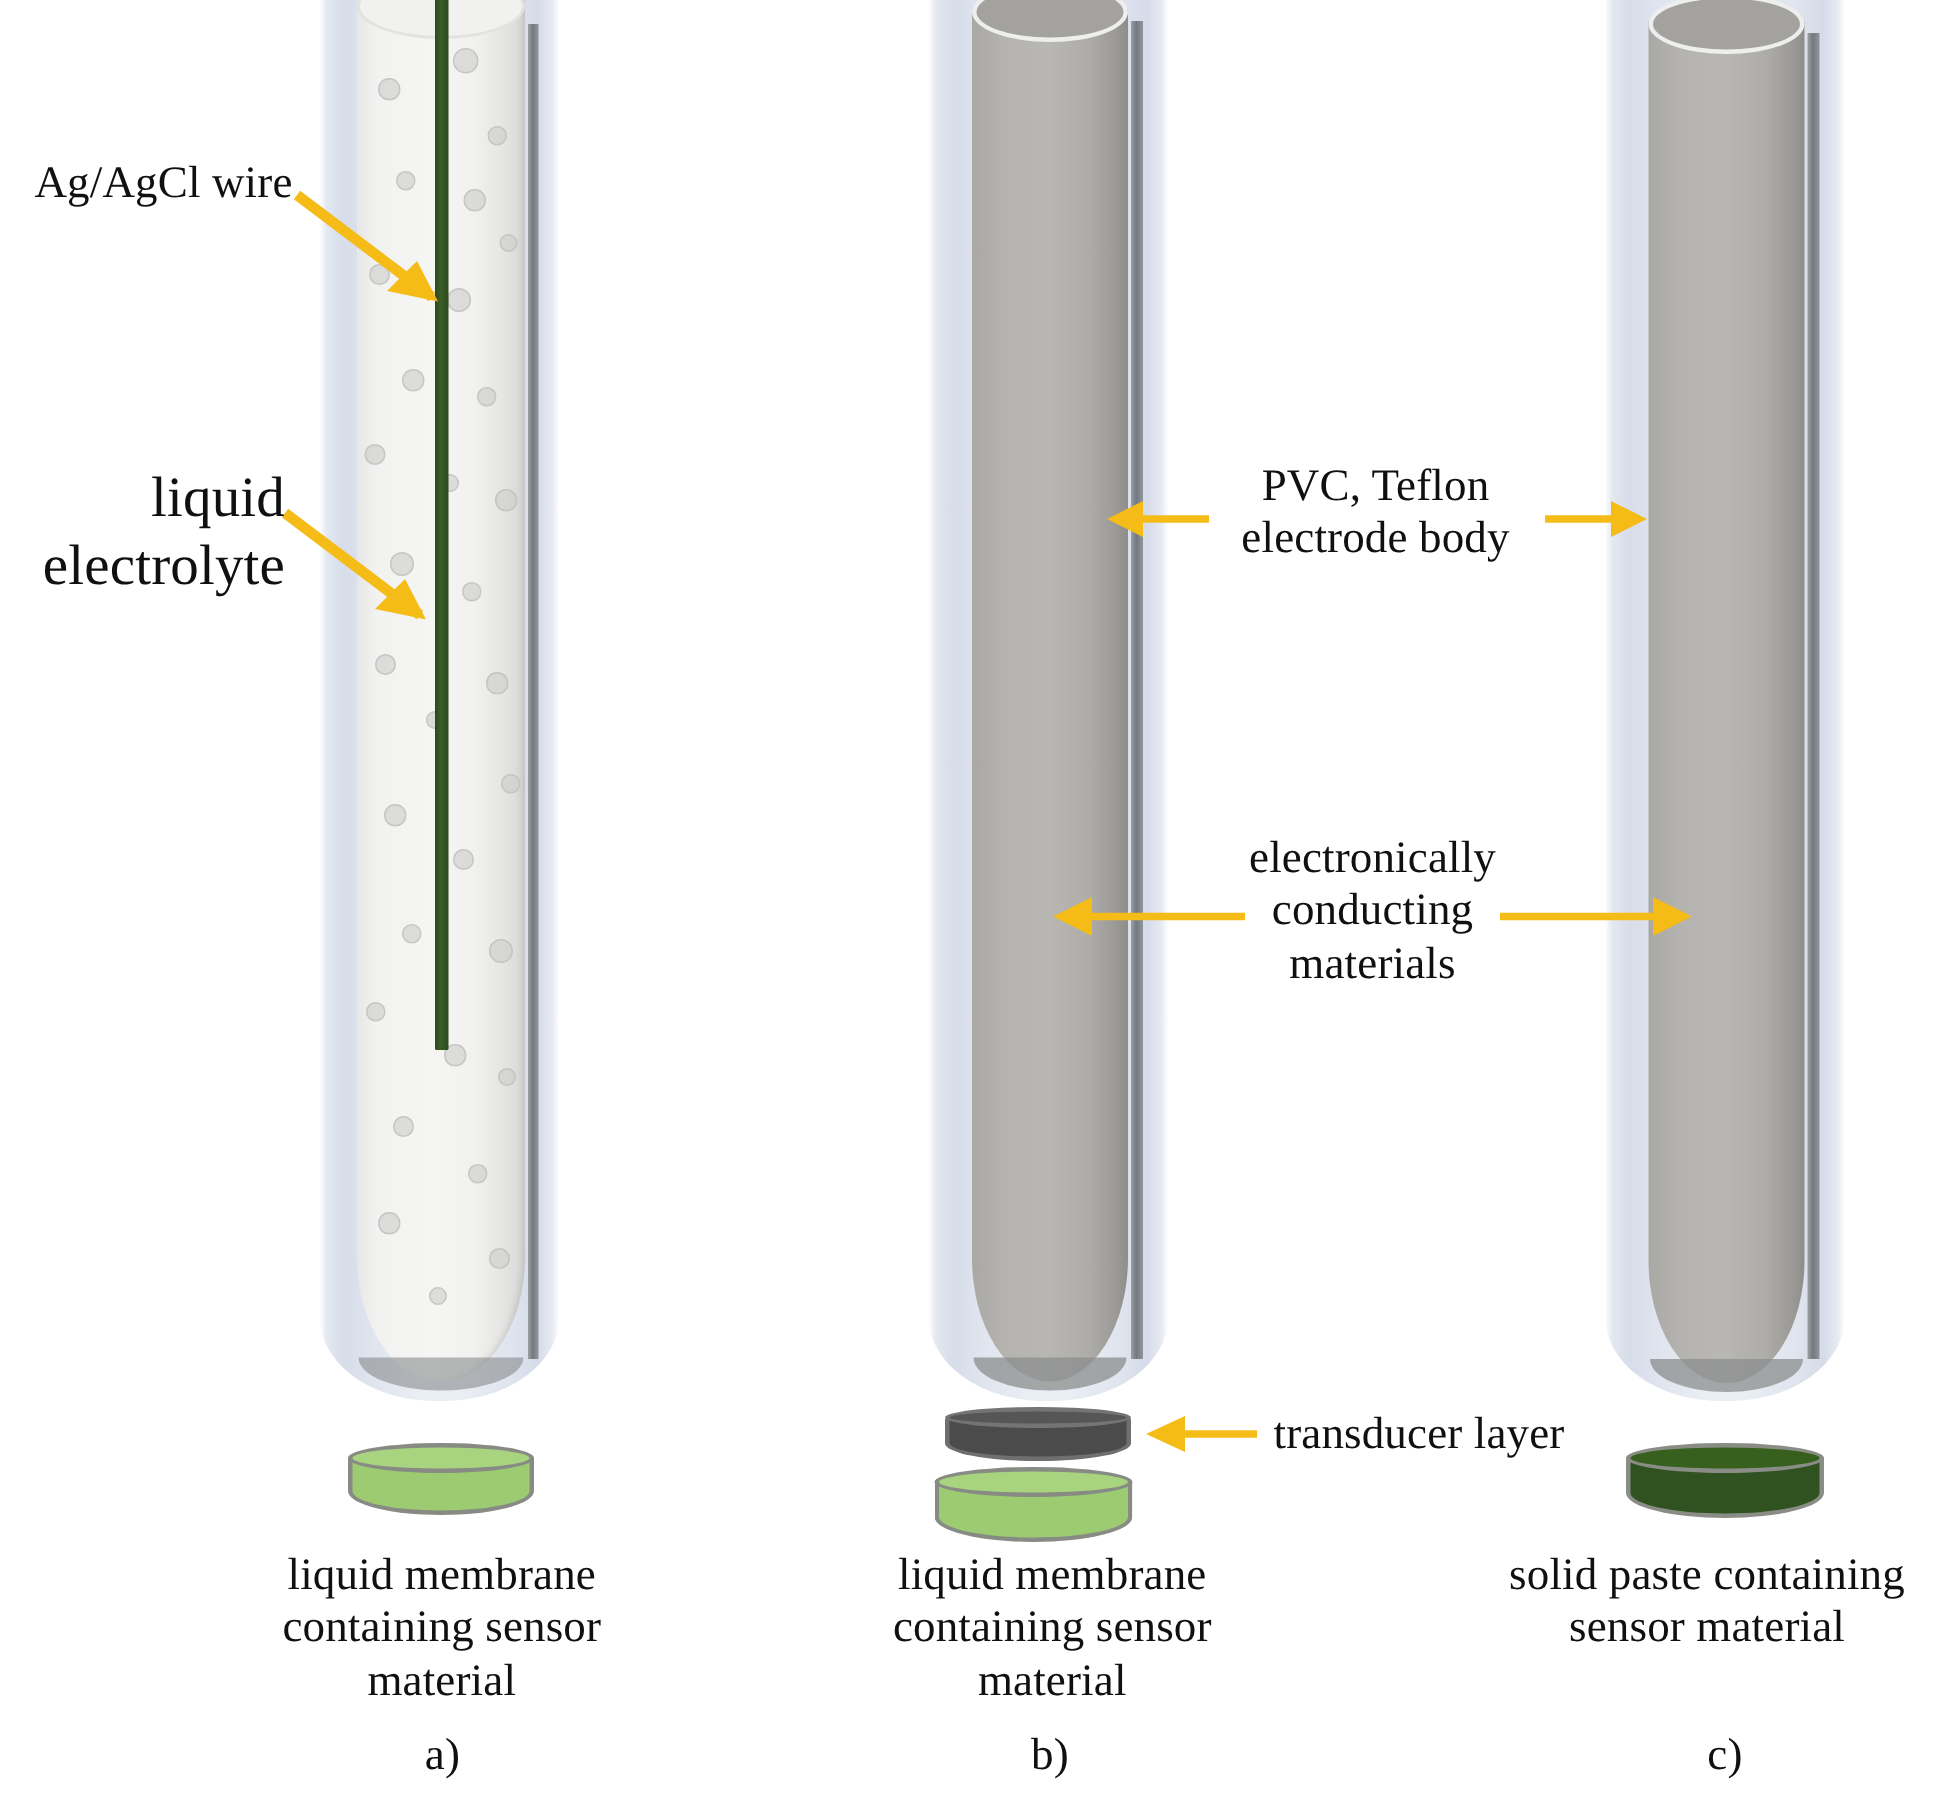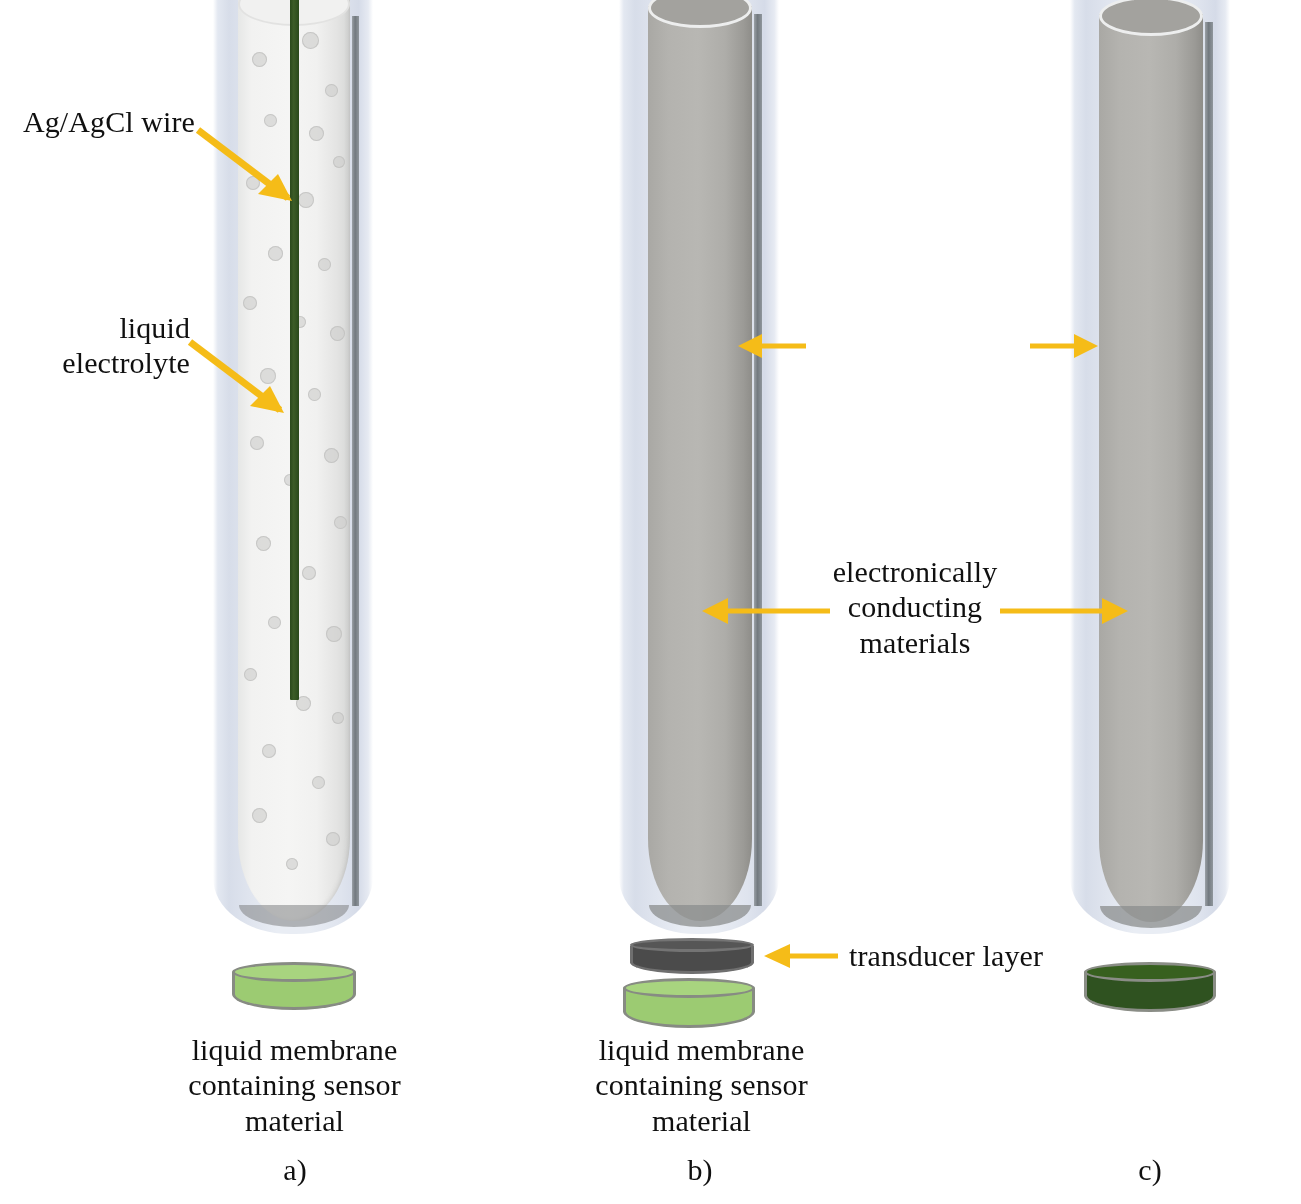--- a/index.html
+++ b/index.html
@@ -287,38 +287,42 @@
 
   <div class="arrow" style="left:762px; top:940px; width:78px; height:32px;">
     <svg width="78" height="32" viewBox="0 0 78 32">
       <path d="M76 16 L16 16" stroke="#f5bc18" stroke-width="5" fill="none"></path>
       <path d="M2 16 L28 4 L28 28 Z" fill="#f5bc18"></path>
     </svg>
   </div>
 
   <div class="lbl lbl-l" style="left:0px; top:104px; width:195px; font-size:30px;">Ag/AgCl wire</div>
 
-  <div class="lbl lbl-l" style="left:0px; top:310px; width:190px; font-size:30px;">liquid
+  <div class="lbl lbl-l" style="left:0px; top:310px; width:190px; font-size:38px;">liquid
 electrolyte</div>
 
+  <div class="lbl lbl-c" style="left:810px; top:306px; width:214px; font-size:30px;">PVC, Teflon
+electrode body</div>
 
   <div class="lbl lbl-left" style="left:849px; top:938px; width:280px; font-size:30px;">transducer layer</div>
 
   <div class="lbl lbl-c" style="left:822px; top:554px; width:186px; font-size:30px;">electronically
 conducting
 materials</div>
 
   <div class="lbl lbl-c" style="left:128px; top:1032px; width:333px; font-size:30px;">liquid membrane
 containing sensor
 material</div>
 
   <div class="lbl lbl-c" style="left:535px; top:1032px; width:333px; font-size:30px;">liquid membrane
 containing sensor
 material</div>
 
+  <div class="lbl lbl-c" style="left:978px; top:1032px; width:320px; font-size:30px;">solid paste containing
+sensor material</div>
 
   <div class="lbl lbl-c" style="left:255px; top:1152px; width:80px; font-size:30px;">a)</div>
 
   <div class="lbl lbl-c" style="left:660px; top:1152px; width:80px; font-size:30px;">b)</div>
 
   <div class="lbl lbl-c" style="left:1110px; top:1152px; width:80px; font-size:30px;">c)</div>
 
 </div>
 
 </body></html>

